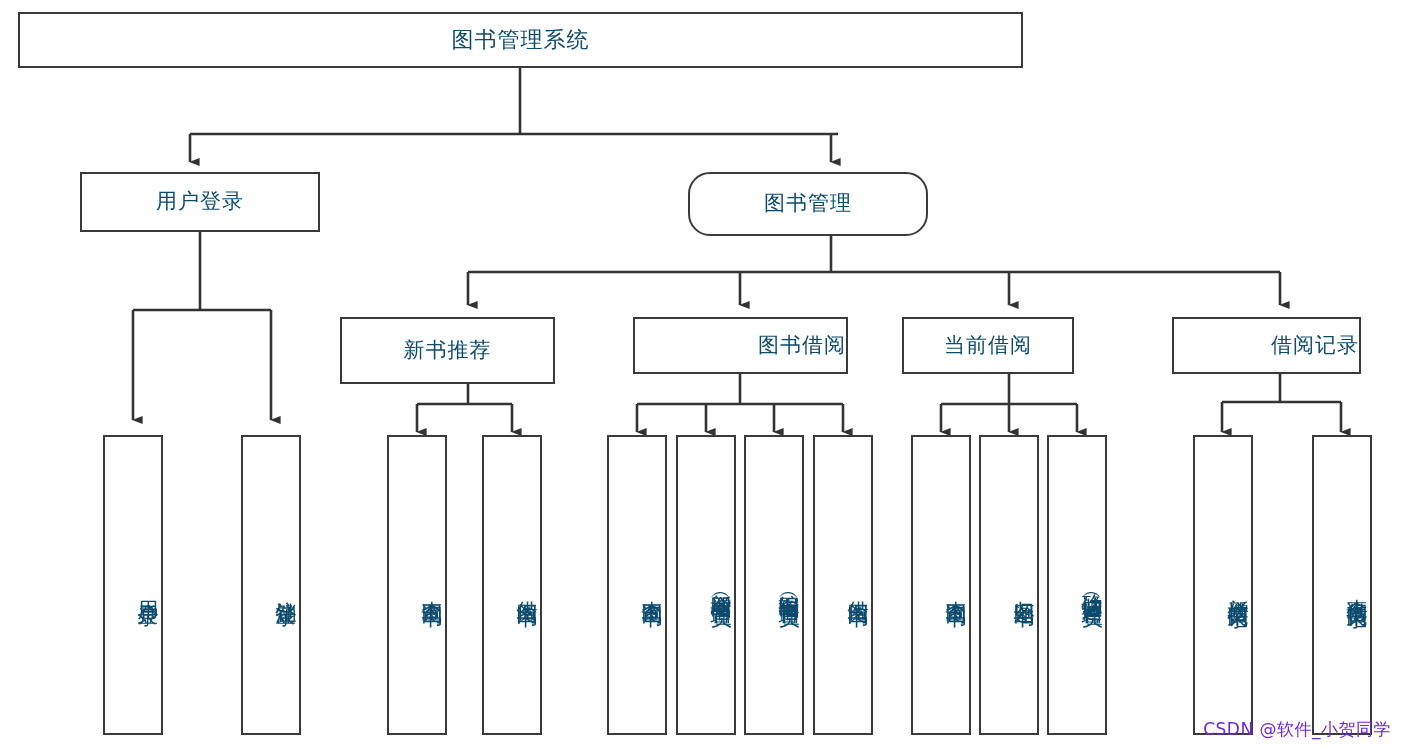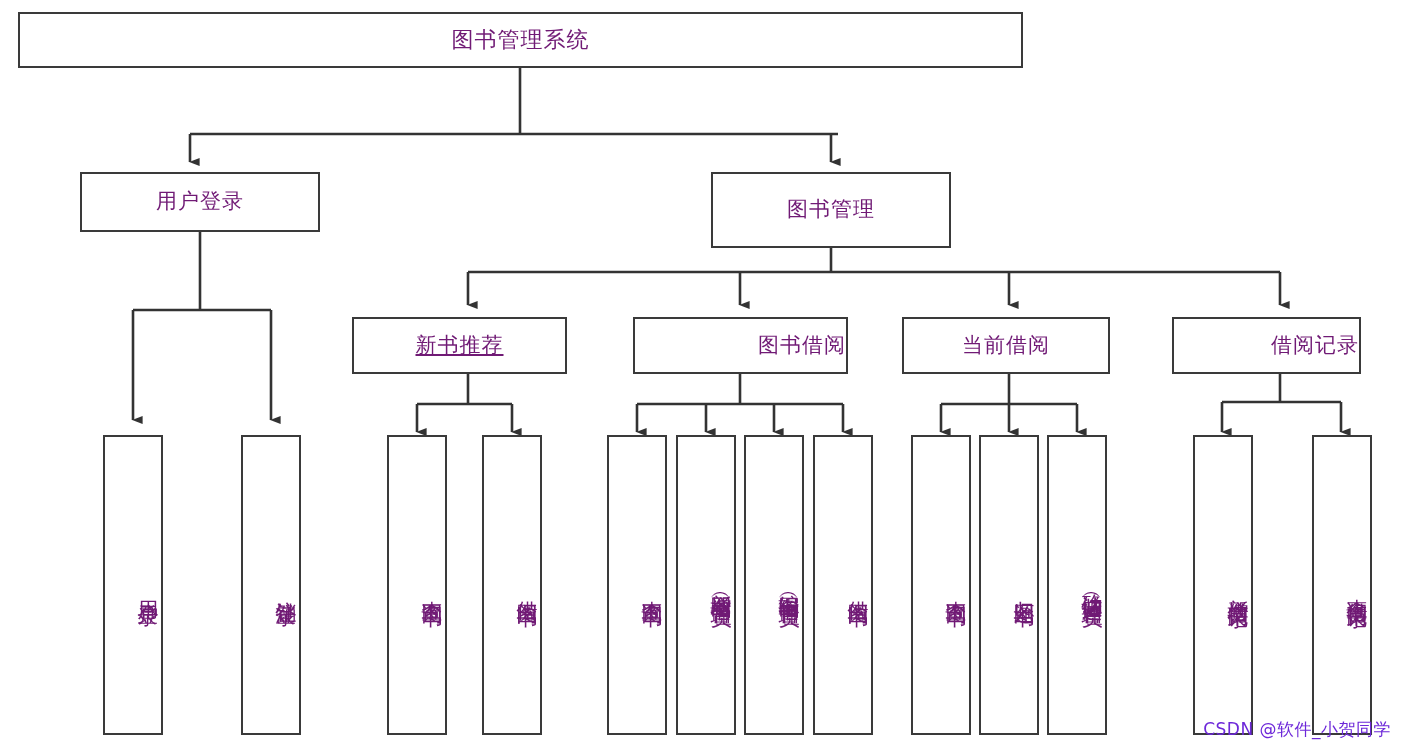--- a/index.html
+++ b/index.html
@@ -26,21 +26,21 @@
     height: 747px;
   }
   .node {
     position: absolute;
     box-sizing: border-box;
     background: #ffffff;
     border: 2px solid #3a3a3a;
     display: flex;
     align-items: center;
     justify-content: center;
-    color: #701a75;
+    color: #0c4a6e;
   }
   .node.horizontal {
     font-size: 21px;
     line-height: 1.2;
     letter-spacing: 1px;
   }
   .node.root {
     font-size: 22px;
   }
   .node.vertical {
@@ -127,33 +127,33 @@
   </svg>
 
   <div class="node horizontal root" style="left:18px; top:12px; width:1005px; height:56px;">
     <span class="node-label">图书管理系统</span>
   </div>
 
   <div class="node horizontal" style="left:80px; top:172px; width:240px; height:60px;">
     <span class="node-label">用户登录</span>
   </div>
 
-  <div class="node horizontal" style="left:711px; top:172px; width:240px; height:76px;">
+  <div class="node horizontal" style="left:688px; top:172px; width:240px; height:64px;border-radius:22px;">
     <span class="node-label">图书管理</span>
   </div>
 
-  <div class="node horizontal" style="left:352px; top:317px; width:215px; height:57px;text-decoration:underline;">
+  <div class="node horizontal" style="left:340px; top:317px; width:215px; height:67px;">
     <span class="node-label">新书推荐</span>
   </div>
 
   <div class="node horizontal" style="left:633px; top:317px; width:215px; height:57px;justify-content:flex-end;">
     <span class="node-label">图书借阅</span>
   </div>
 
-  <div class="node horizontal" style="left:902px; top:317px; width:208px; height:57px;">
+  <div class="node horizontal" style="left:902px; top:317px; width:172px; height:57px;">
     <span class="node-label">当前借阅</span>
   </div>
 
   <div class="node horizontal" style="left:1172px; top:317px; width:189px; height:57px;justify-content:flex-end;">
     <span class="node-label">借阅记录</span>
   </div>
 
   <div class="node vertical" style="left:103px; top:435px; width:60px; height:300px;">
     <span class="node-label">用户登录</span>
   </div>

